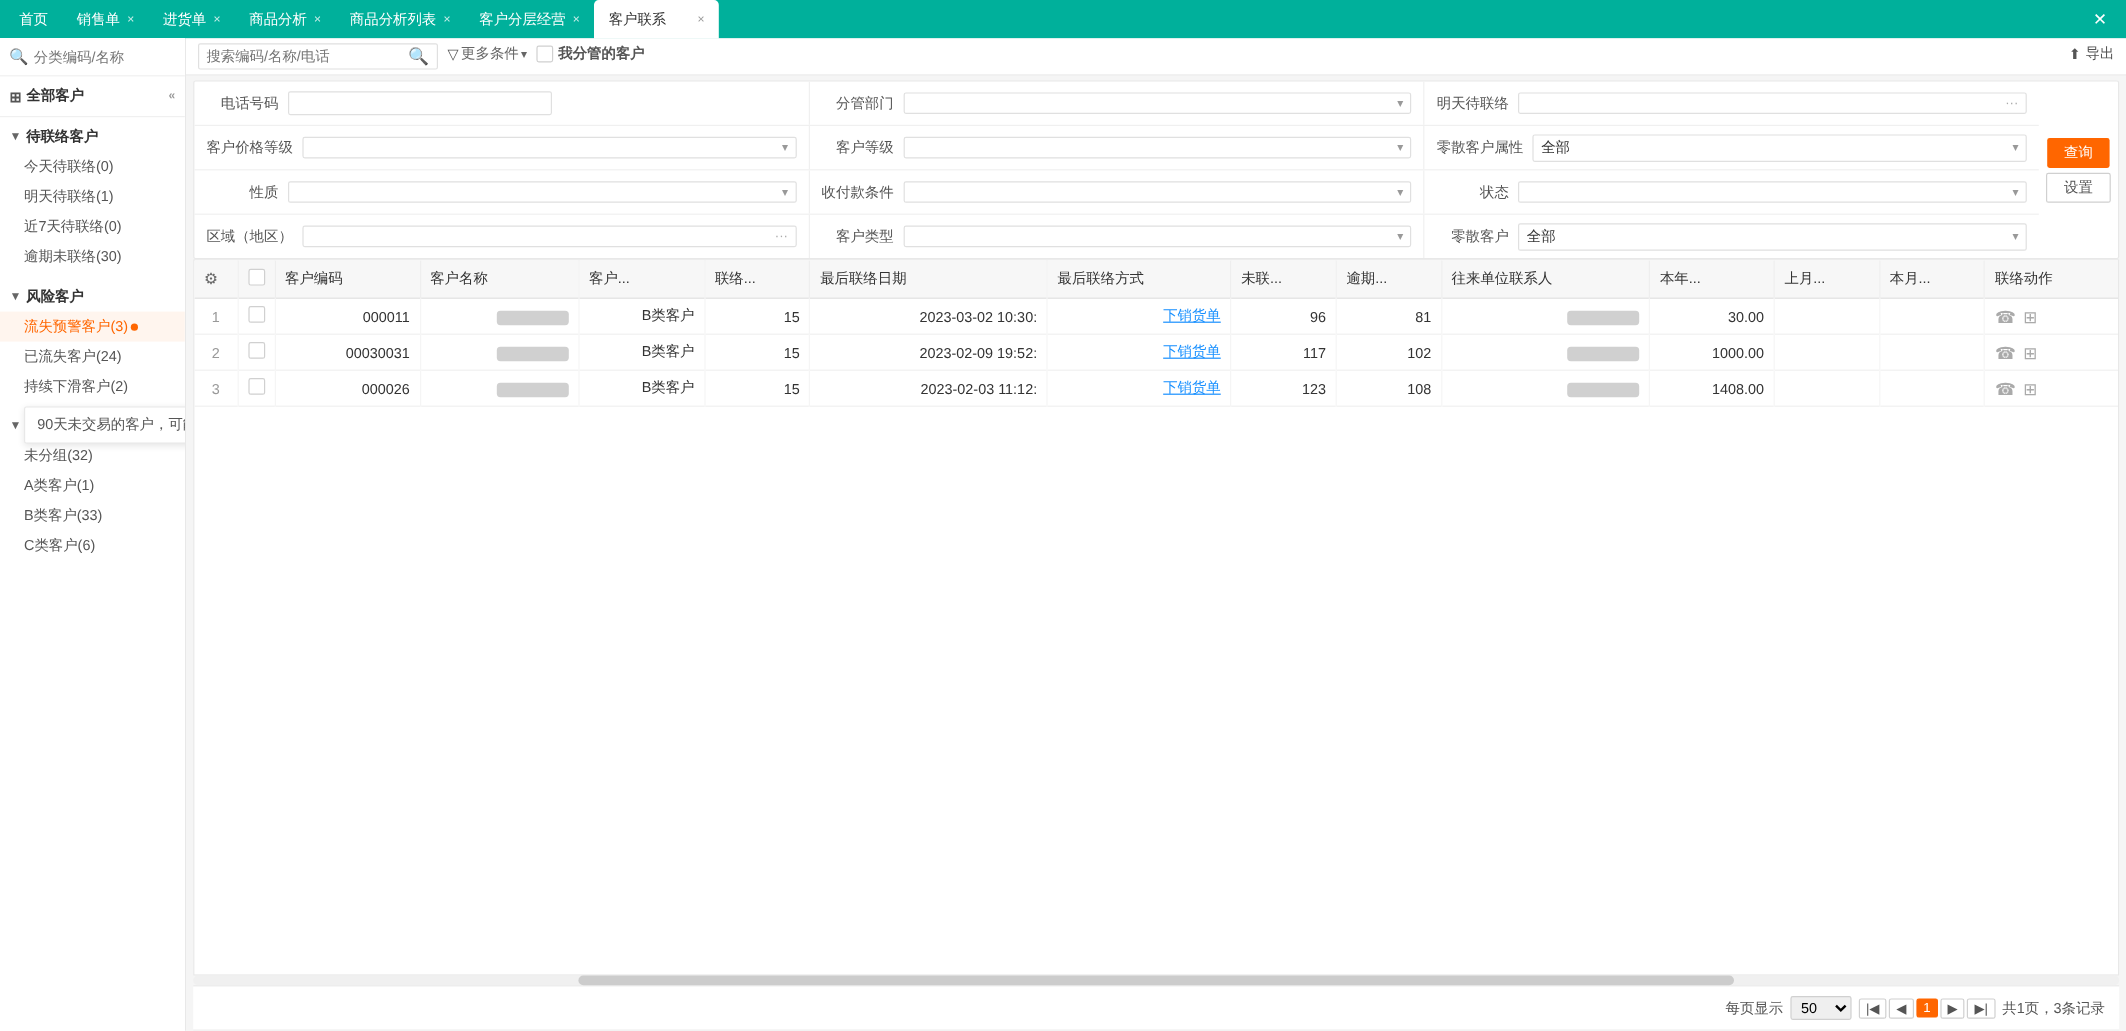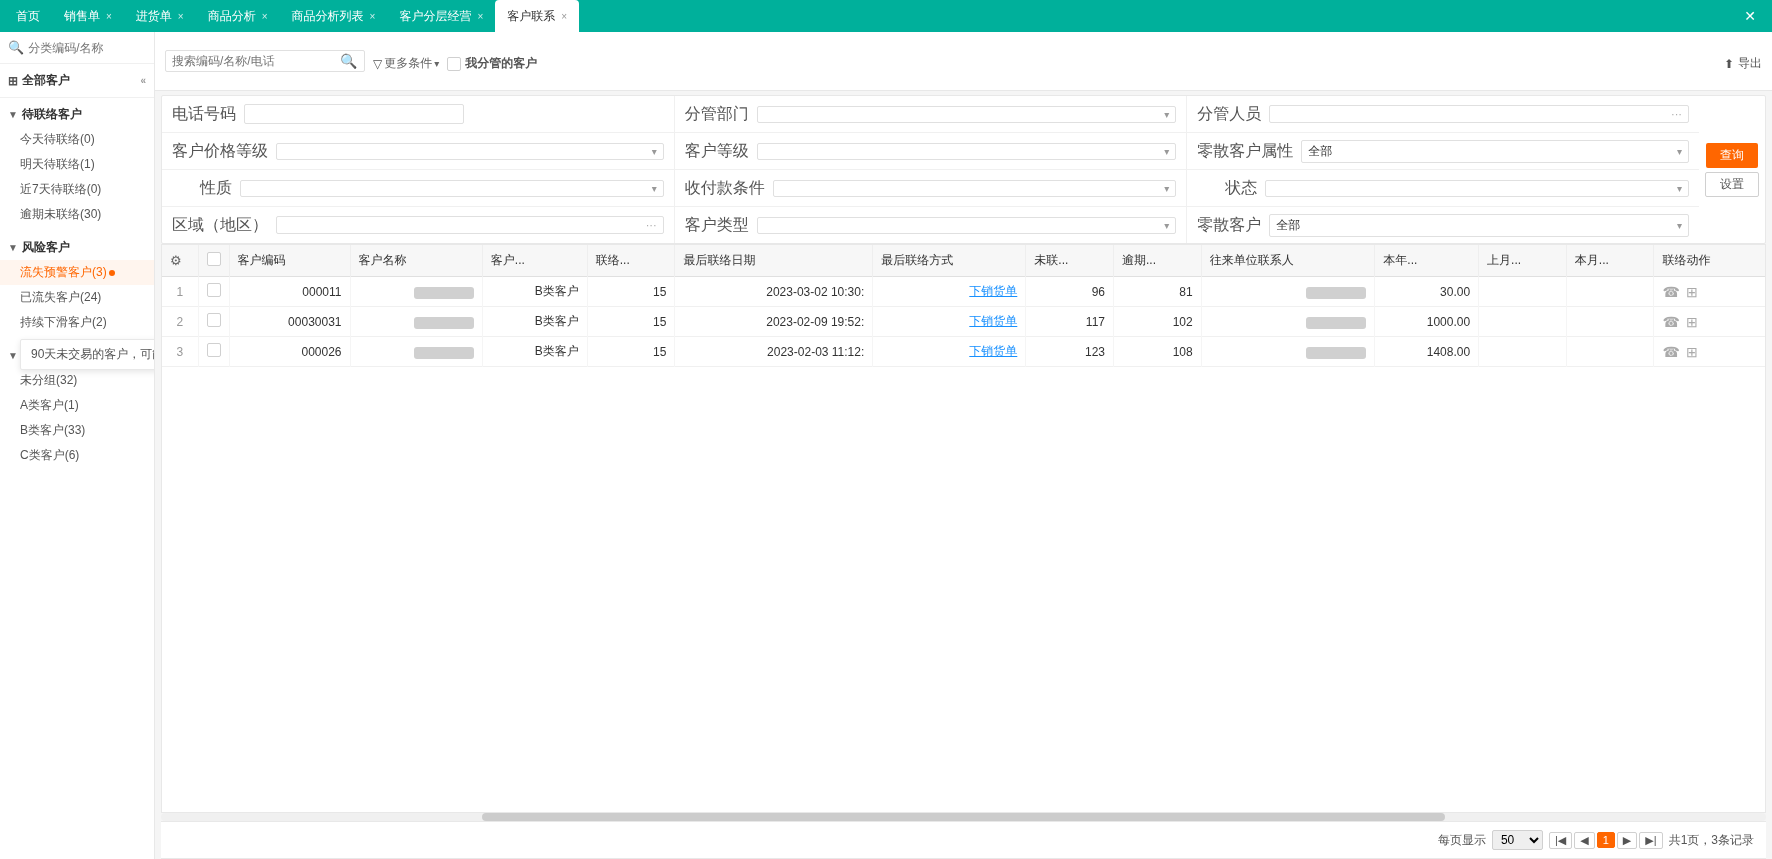--- a/index.html
+++ b/index.html
@@ -21,20 +21,21 @@
       color: #fff;
       cursor: pointer;
       font-size: 12px;
       white-space: nowrap;
       position: relative;
     }
     .tab-item.active {
       background: #fff;
       color: #333;
       border-radius: 4px 4px 0 0;
+      gap: 20px;
     }
     .tab-item .tab-close {
       margin-left: 6px;
       font-size: 10px;
       color: rgba(255,255,255,0.8);
       cursor: pointer;
     }
     .tab-item.active .tab-close { color: #999; }
     .tab-home {
       padding: 0 12px;
@@ -155,23 +156,23 @@
       flex: 1;
       display: flex;
       flex-direction: column;
       overflow: hidden;
       background: #f5f5f5;
     }
 
     
     .search-bar {
       display: flex;
-      align-items: flex-end;
-      background: #fff;
-      padding: 18px 10px;
+      align-items: flex-start;
+      background: #fff;
+      padding: 4px 10px;
       border-bottom: 1px solid #e8e8e8;
       gap: 8px;
     }
     .search-input-box {
       display: flex;
       align-items: center;
       border: 1px solid #e0e0e0;
       border-radius: 2px;
       padding: 2px 6px;
       width: 200px;
@@ -223,21 +224,21 @@
       flex: 1;
       display: flex;
       align-items: center;
       padding: 4px 10px;
       border-right: 1px solid #f0f0f0;
       min-height: 36px;
     }
     .filter-cell:last-child { border-right: none; }
     .filter-label {
       color: #555;
-      font-size: 16px;
+      font-size: 12px;
       white-space: nowrap;
       margin-right: 8px;
       min-width: 60px;
       text-align: right;
     }
     .filter-input {
       flex: 1;
       border: 1px solid #e0e0e0;
       border-radius: 2px;
       padding: 2px 6px;
@@ -563,21 +564,21 @@
             <input class="filter-input" style="max-width: 220px;">
           </div>
           <div class="filter-cell">
             <span class="filter-label">分管部门</span>
             <div class="filter-select">
               <span></span>
               <span class="down-arrow">▾</span>
             </div>
           </div>
           <div class="filter-cell">
-            <span class="filter-label">分管人员</span>
+            <span class="filter-label">明天待联络</span>
             <div class="filter-select" style="flex:1;">
               <span></span>
               <span style="color:#aaa;cursor:pointer;font-size:11px;">···</span>
             </div>
           </div>
         </div>
 
         <div class="filter-row">
           <div class="filter-cell">
             <span class="filter-label">客户价格等级</span>

